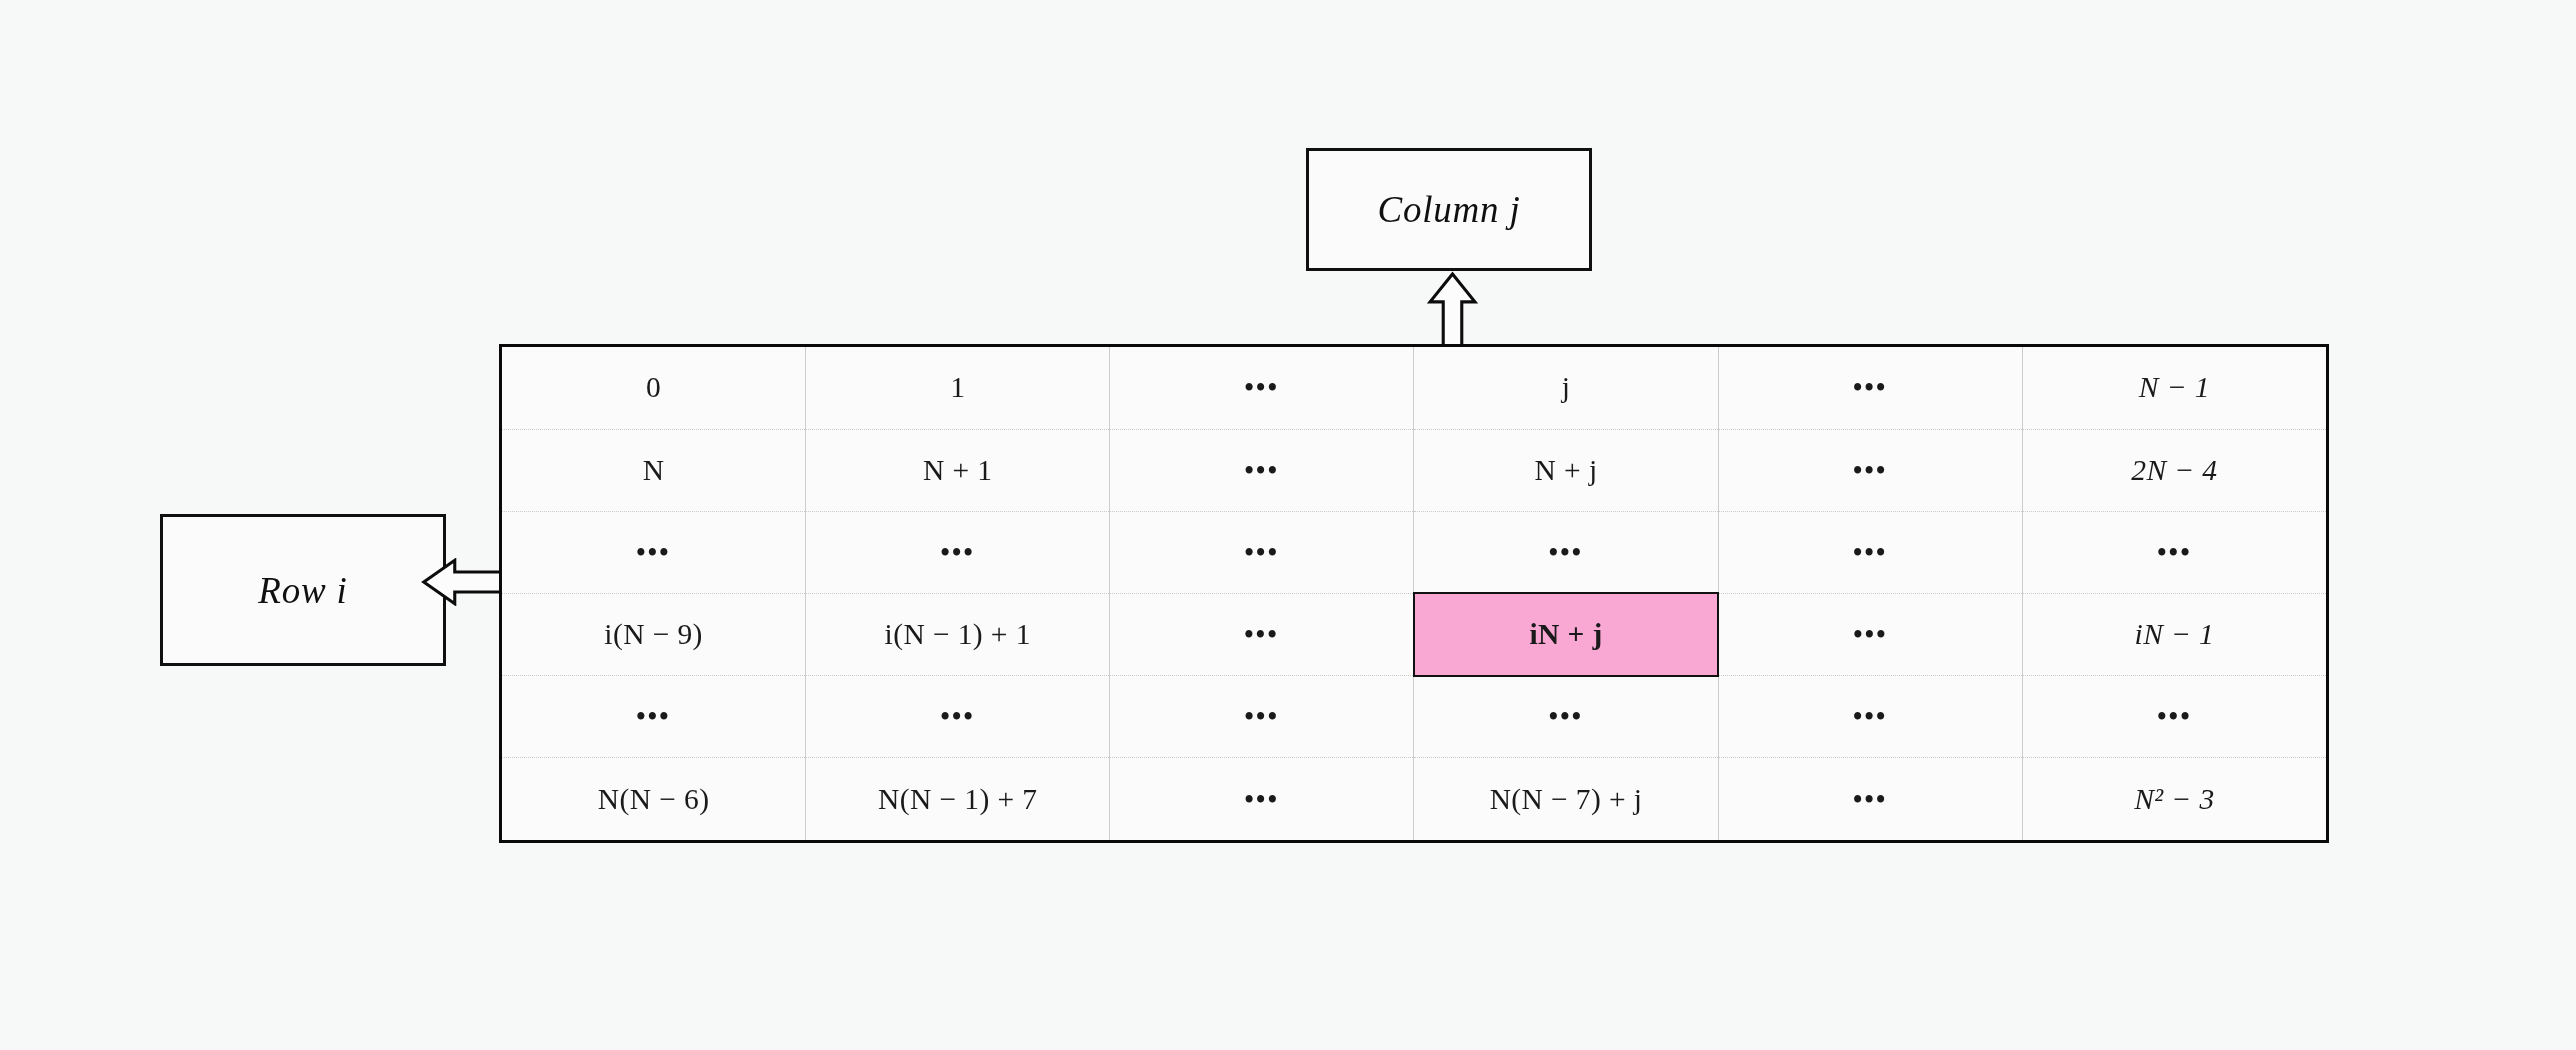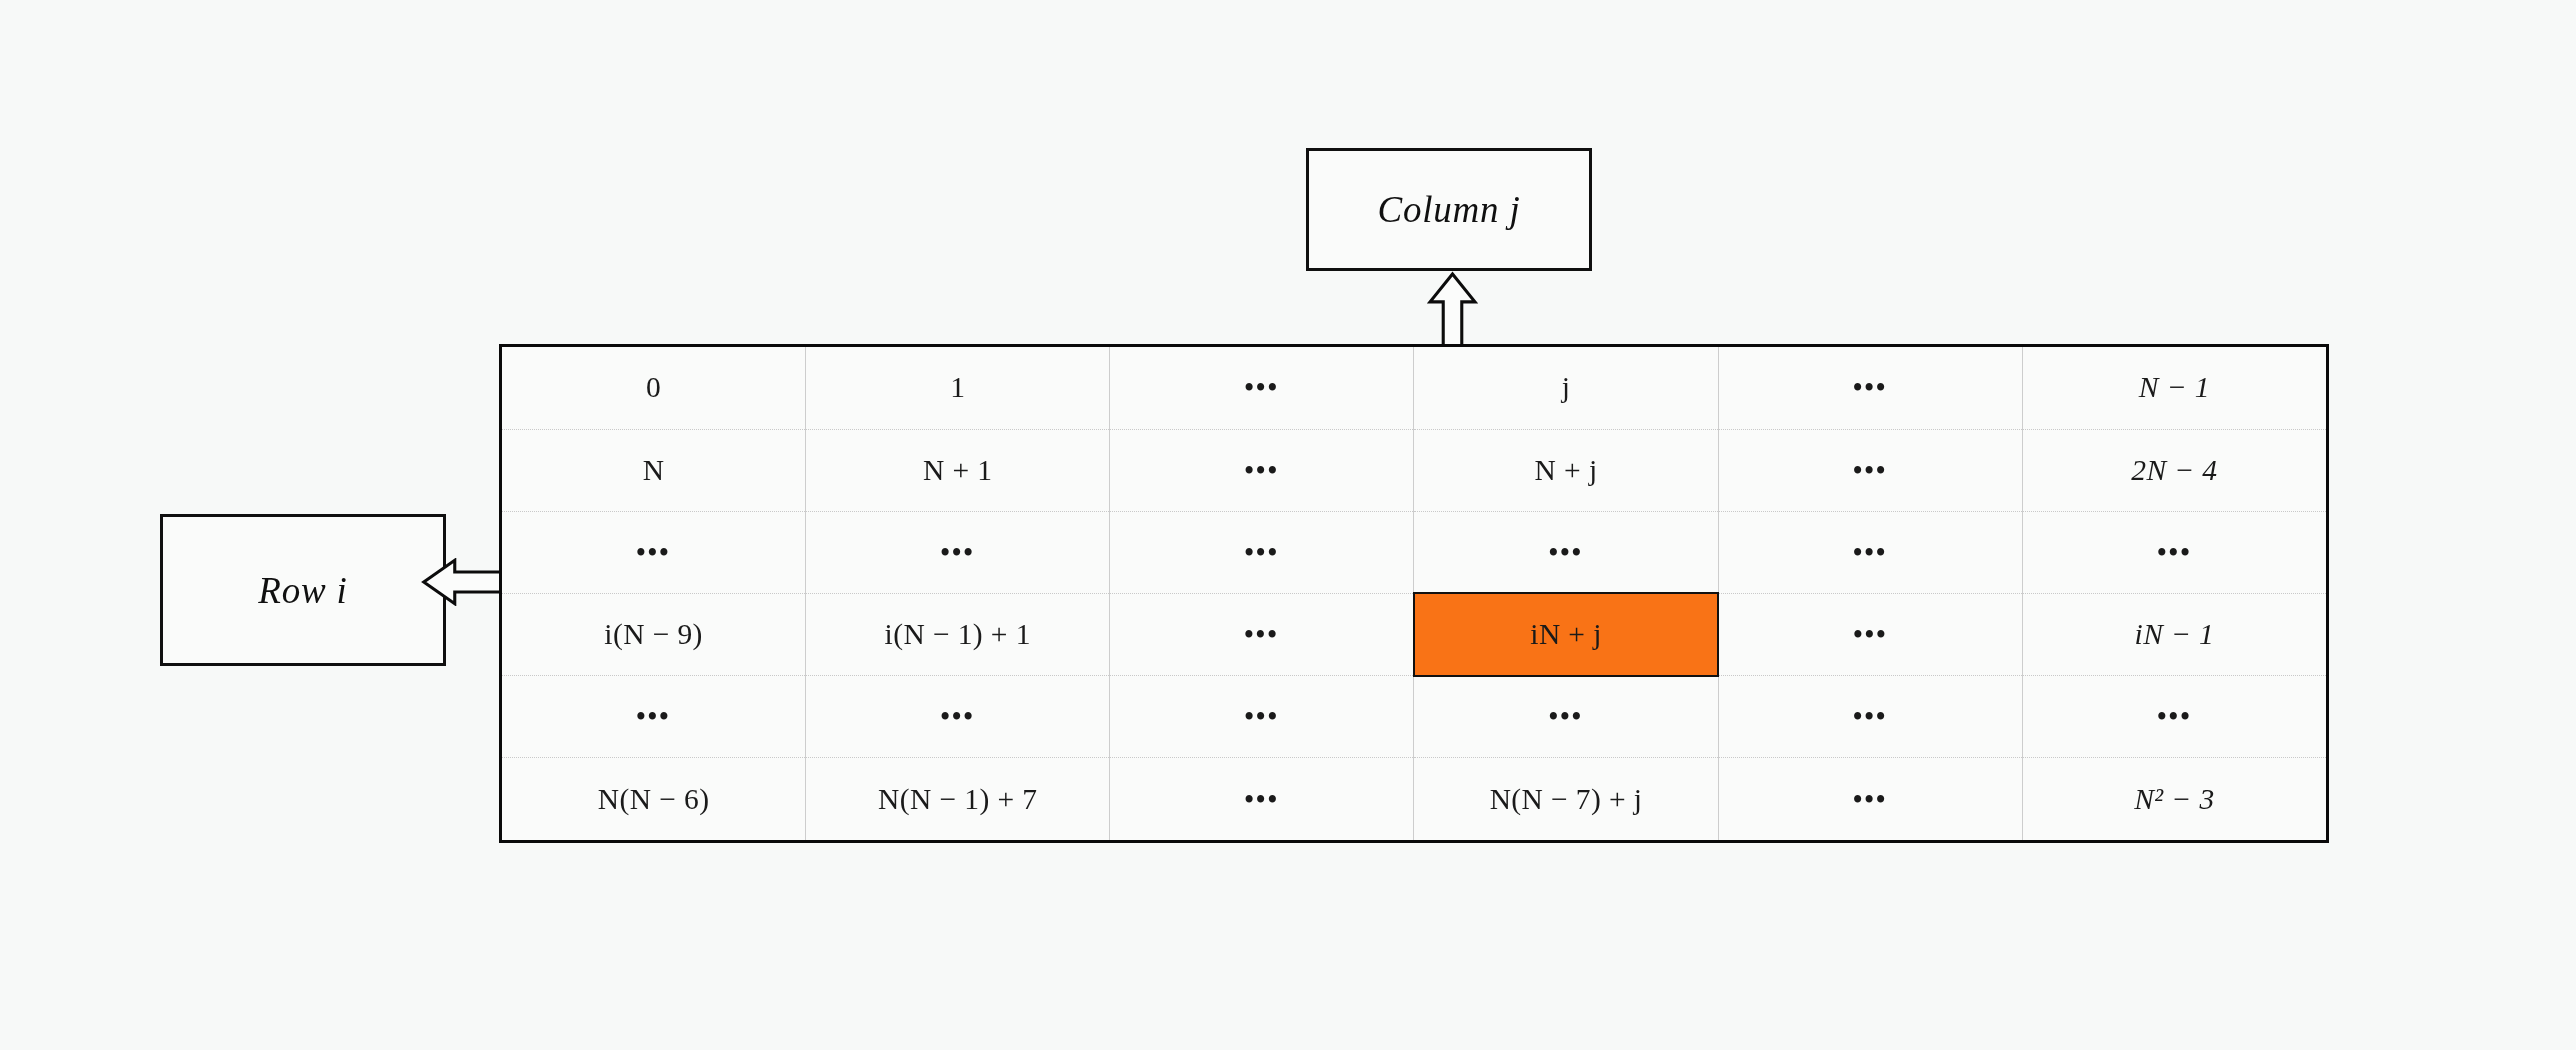--- a/index.html
+++ b/index.html
@@ -57,23 +57,23 @@
   .matrix tr:last-child td { border-bottom: none; }
   .matrix td:last-child { border-right: none; font-style: italic; }
 
   .matrix td.dots {
     letter-spacing: 2.3px;
     font-weight: 700;
     font-size: 26.4px;
   }
 
   .matrix td.highlight {
-    background: #f97316;
+    background: #f9a8d4;
     border: 2.3px solid #111111;
-    font-weight: 400;
+    font-weight: 700;
   }
 
   
   .label-box {
     position: absolute;
     box-sizing: border-box;
     border: 3.1px solid #101010;
     background: #fafbfa;
     display: flex;
     align-items: center;

